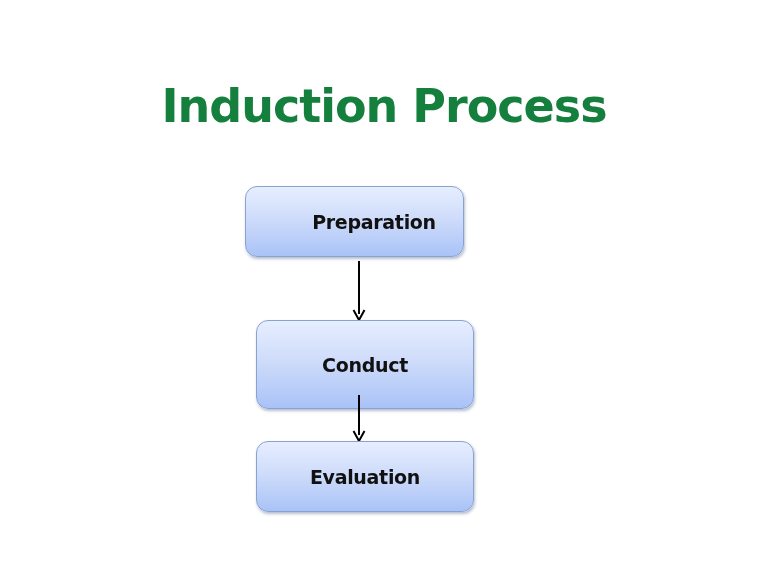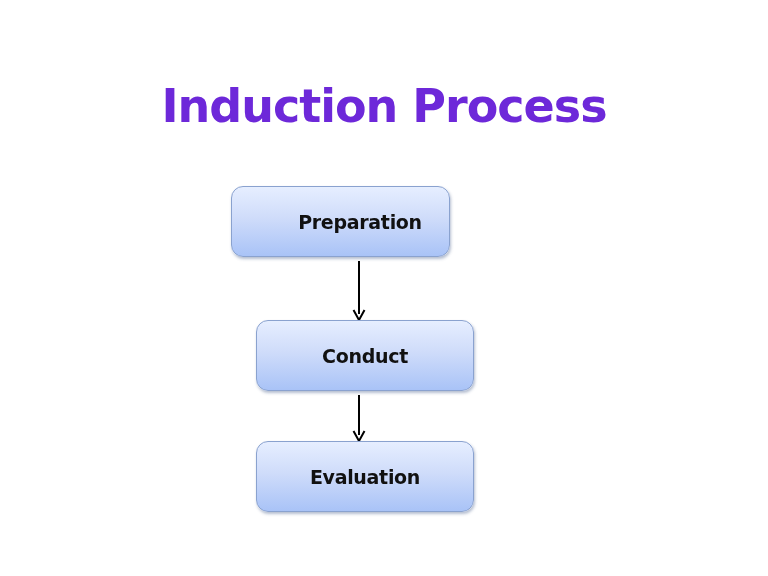--- a/index.html
+++ b/index.html
@@ -17,43 +17,43 @@
     .title {
       position: absolute;
       left: 0;
       width: 768px;
       top: 76px;
       text-align: center;
       font-family: "DejaVu Sans", sans-serif;
       font-weight: bold;
       font-size: 46px;
       letter-spacing: -1px;
-      color: #6d28d9;
+      color: #15803d;
       line-height: 60px;
     }
     .step {
       position: absolute;
       box-sizing: border-box;
       border-radius: 12px;
       border: 1px solid #8aa2cf;
       background: linear-gradient(to bottom, #e6eeff 0%, #cfdcfa 45%, #a9c3f7 100%);
       box-shadow: 1px 2px 3px rgba(90,110,150,0.45);
       display: flex;
       align-items: center;
       justify-content: center;
     }
     .step-label {
       font-family: "DejaVu Sans", sans-serif;
       font-weight: bold;
       font-size: 19px;
       color: #111111;
       letter-spacing: -0.3px;
     }
-    #step-1 { left: 231px; top: 186px; width: 219px; height: 71px; padding-left: 39px; }
-    #step-2 { left: 256px; top: 320px; width: 218px; height: 71px; }
+    #step-1 { left: 245px; top: 186px; width: 219px; height: 71px; padding-left: 39px; }
+    #step-2 { left: 256px; top: 320px; width: 218px; height: 89px; }
     #step-3 { left: 256px; top: 441px; width: 218px; height: 71px; align-items: center; }
     .arrow {
       position: absolute;
     }
   </style>
 </head>
 <body>
 
 <div class="title">Induction Process</div>
 

